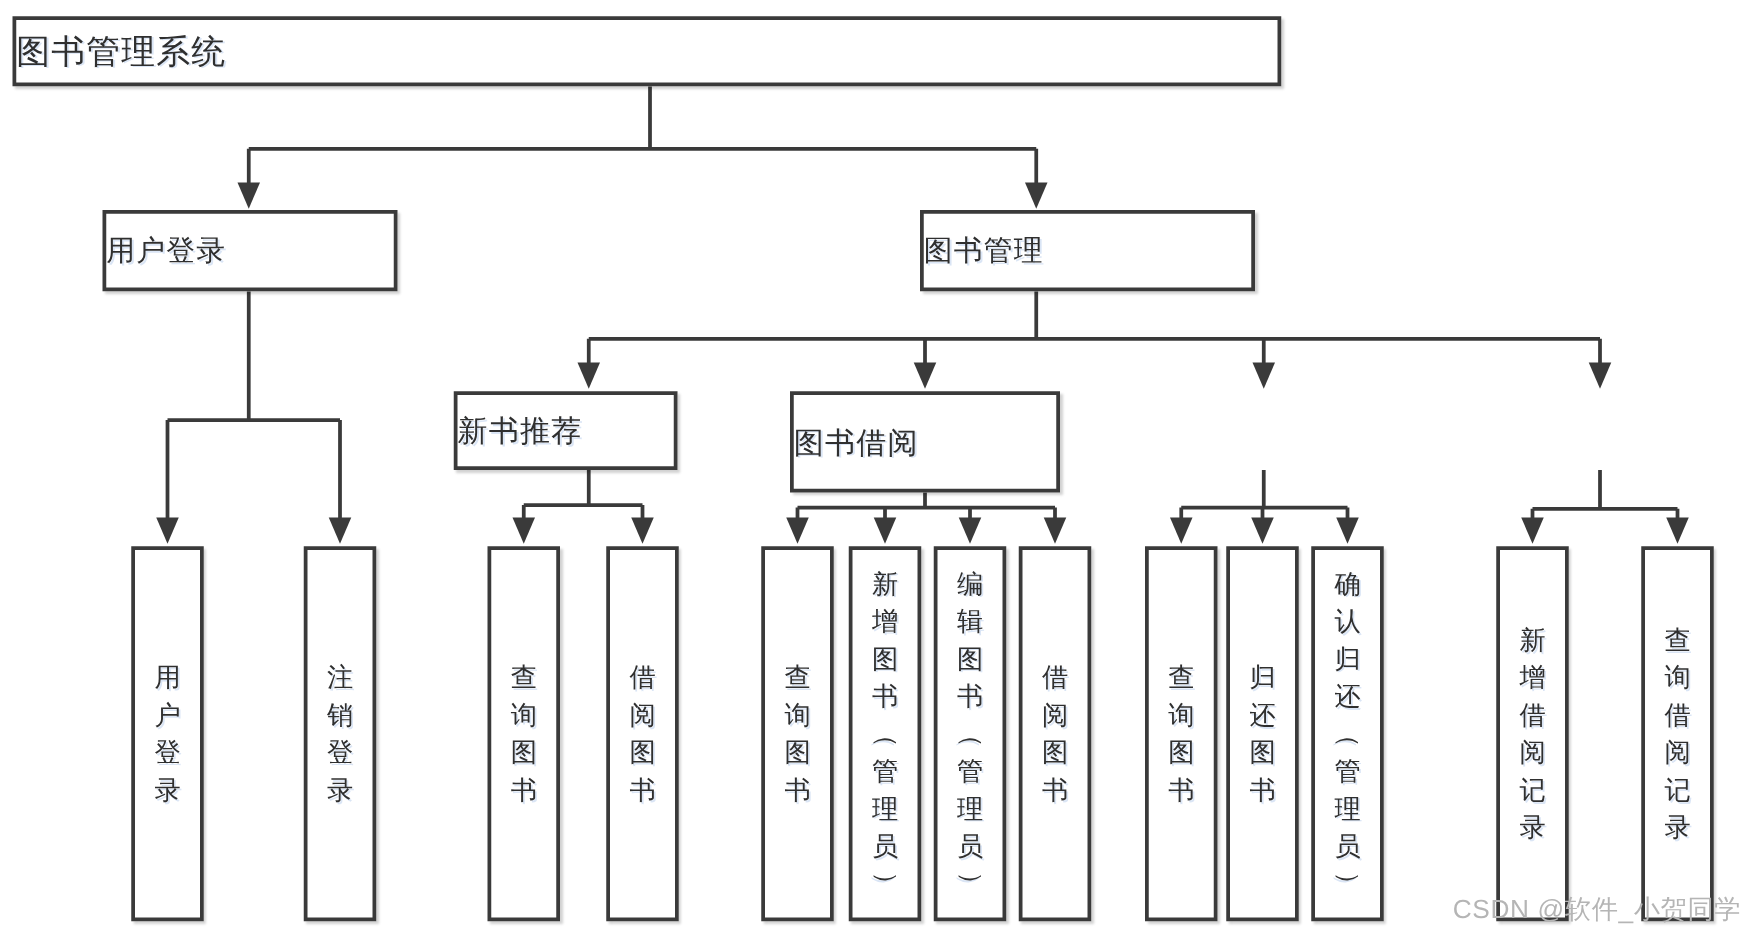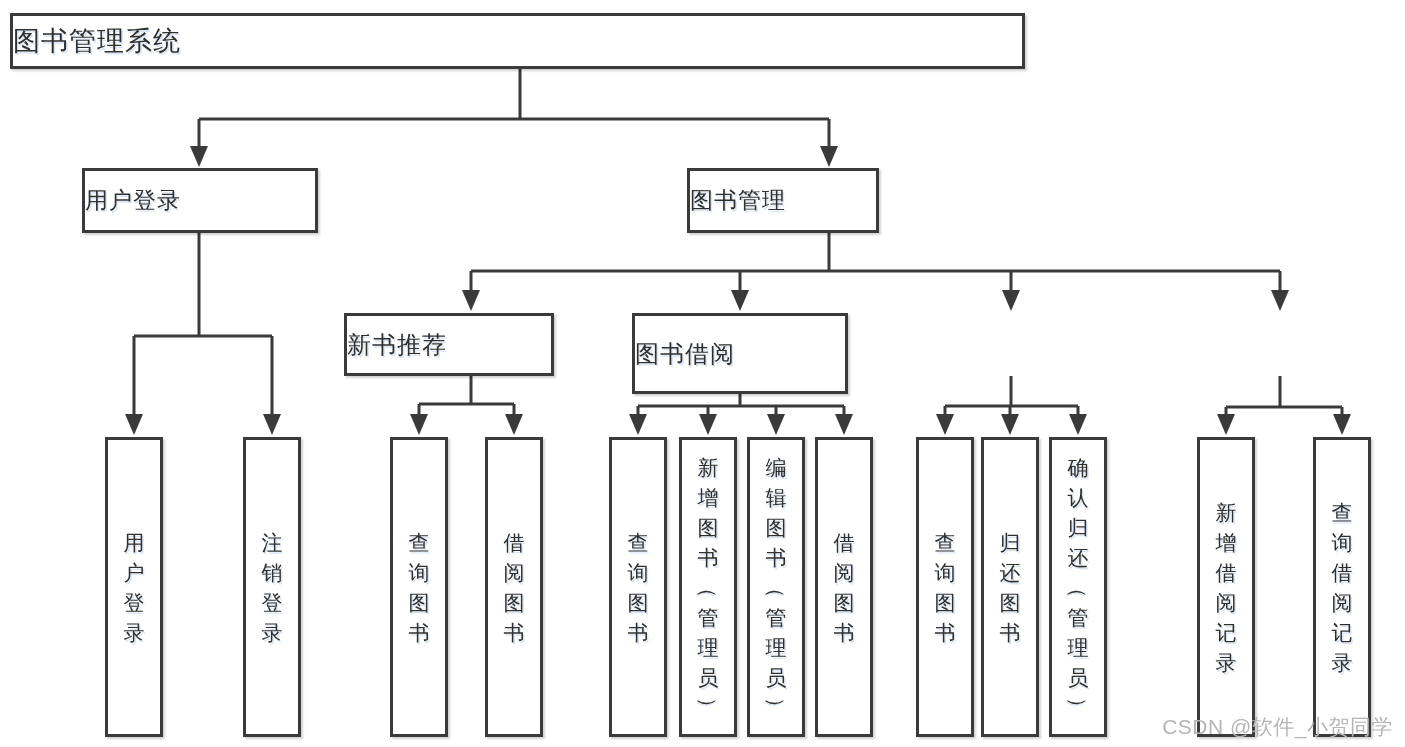--- a/index.html
+++ b/index.html
@@ -122,25 +122,25 @@
     </g>
   </svg>
 
   <div class="box root" style="left:10px;top:13px;width:1015px;height:56px">
     <span class="hlabel">图书管理系统</span>
   </div>
 
   <div class="box lvl2" style="left:82px;top:168px;width:236px;height:65px">
     <span class="hlabel">用户登录</span>
   </div>
-  <div class="box lvl2" style="left:687px;top:168px;width:192px;height:65px">
+  <div class="box lvl2" style="left:736px;top:168px;width:268px;height:65px">
     <span class="hlabel">图书管理</span>
   </div>
 
-  <div class="box lvl3" style="left:344px;top:313px;width:210px;height:63px">
+  <div class="box lvl3" style="left:363px;top:313px;width:179px;height:63px">
     <span class="hlabel">新书推荐</span>
   </div>
   <div class="box lvl3" style="left:632px;top:313px;width:216px;height:81px">
     <span class="hlabel">图书借阅</span>
   </div>
 
   <div class="box vbox" style="left:105px">
     <div class="vlabel">
         <span>用</span>
         <span>户</span>

